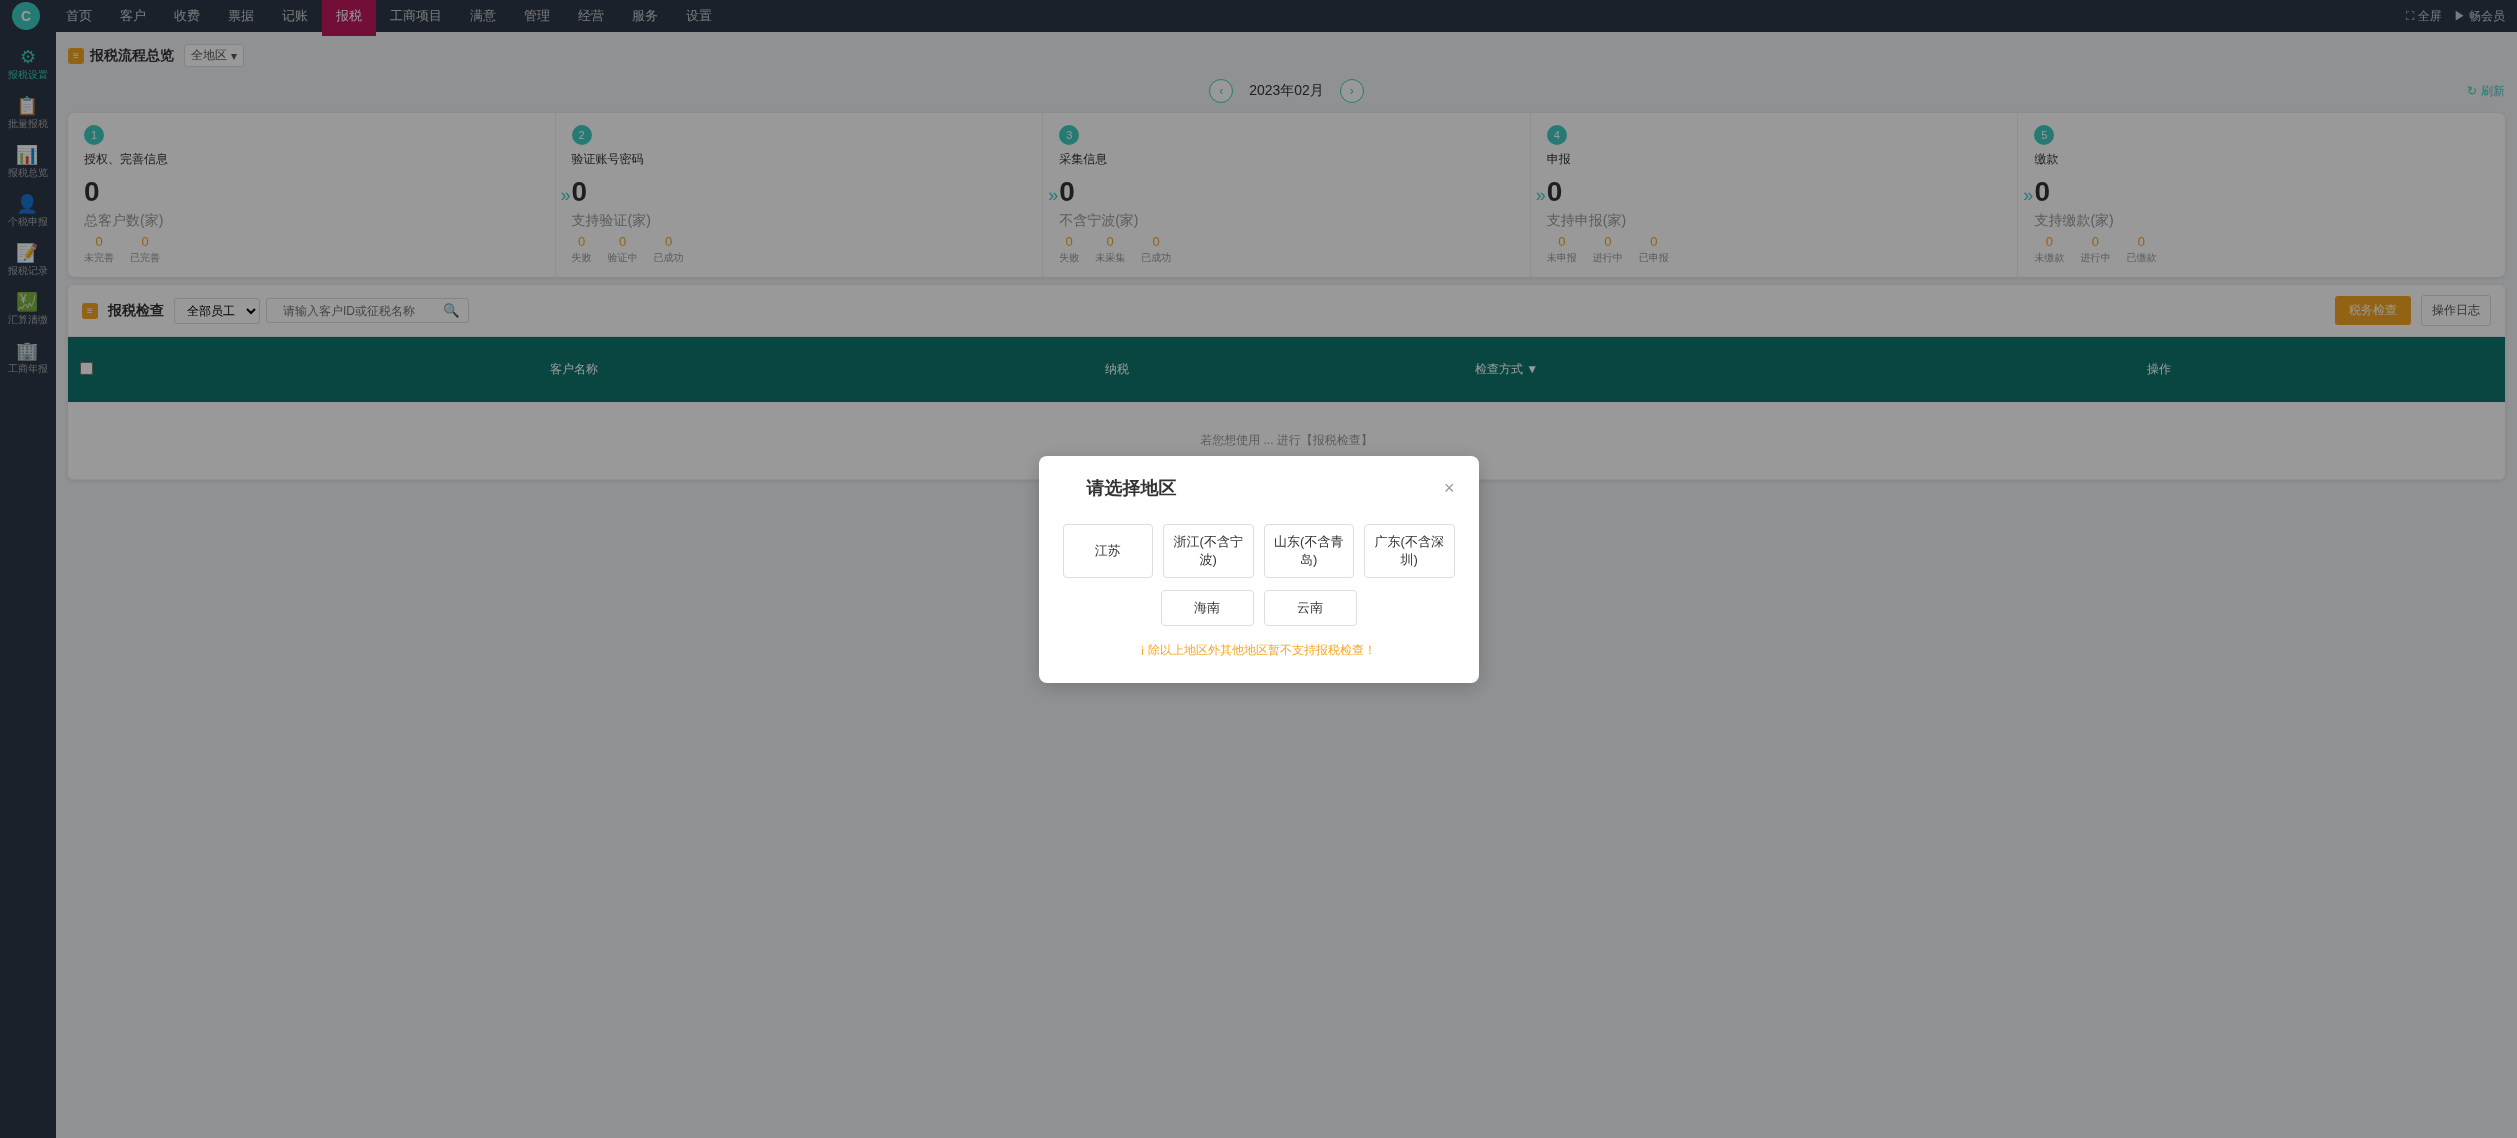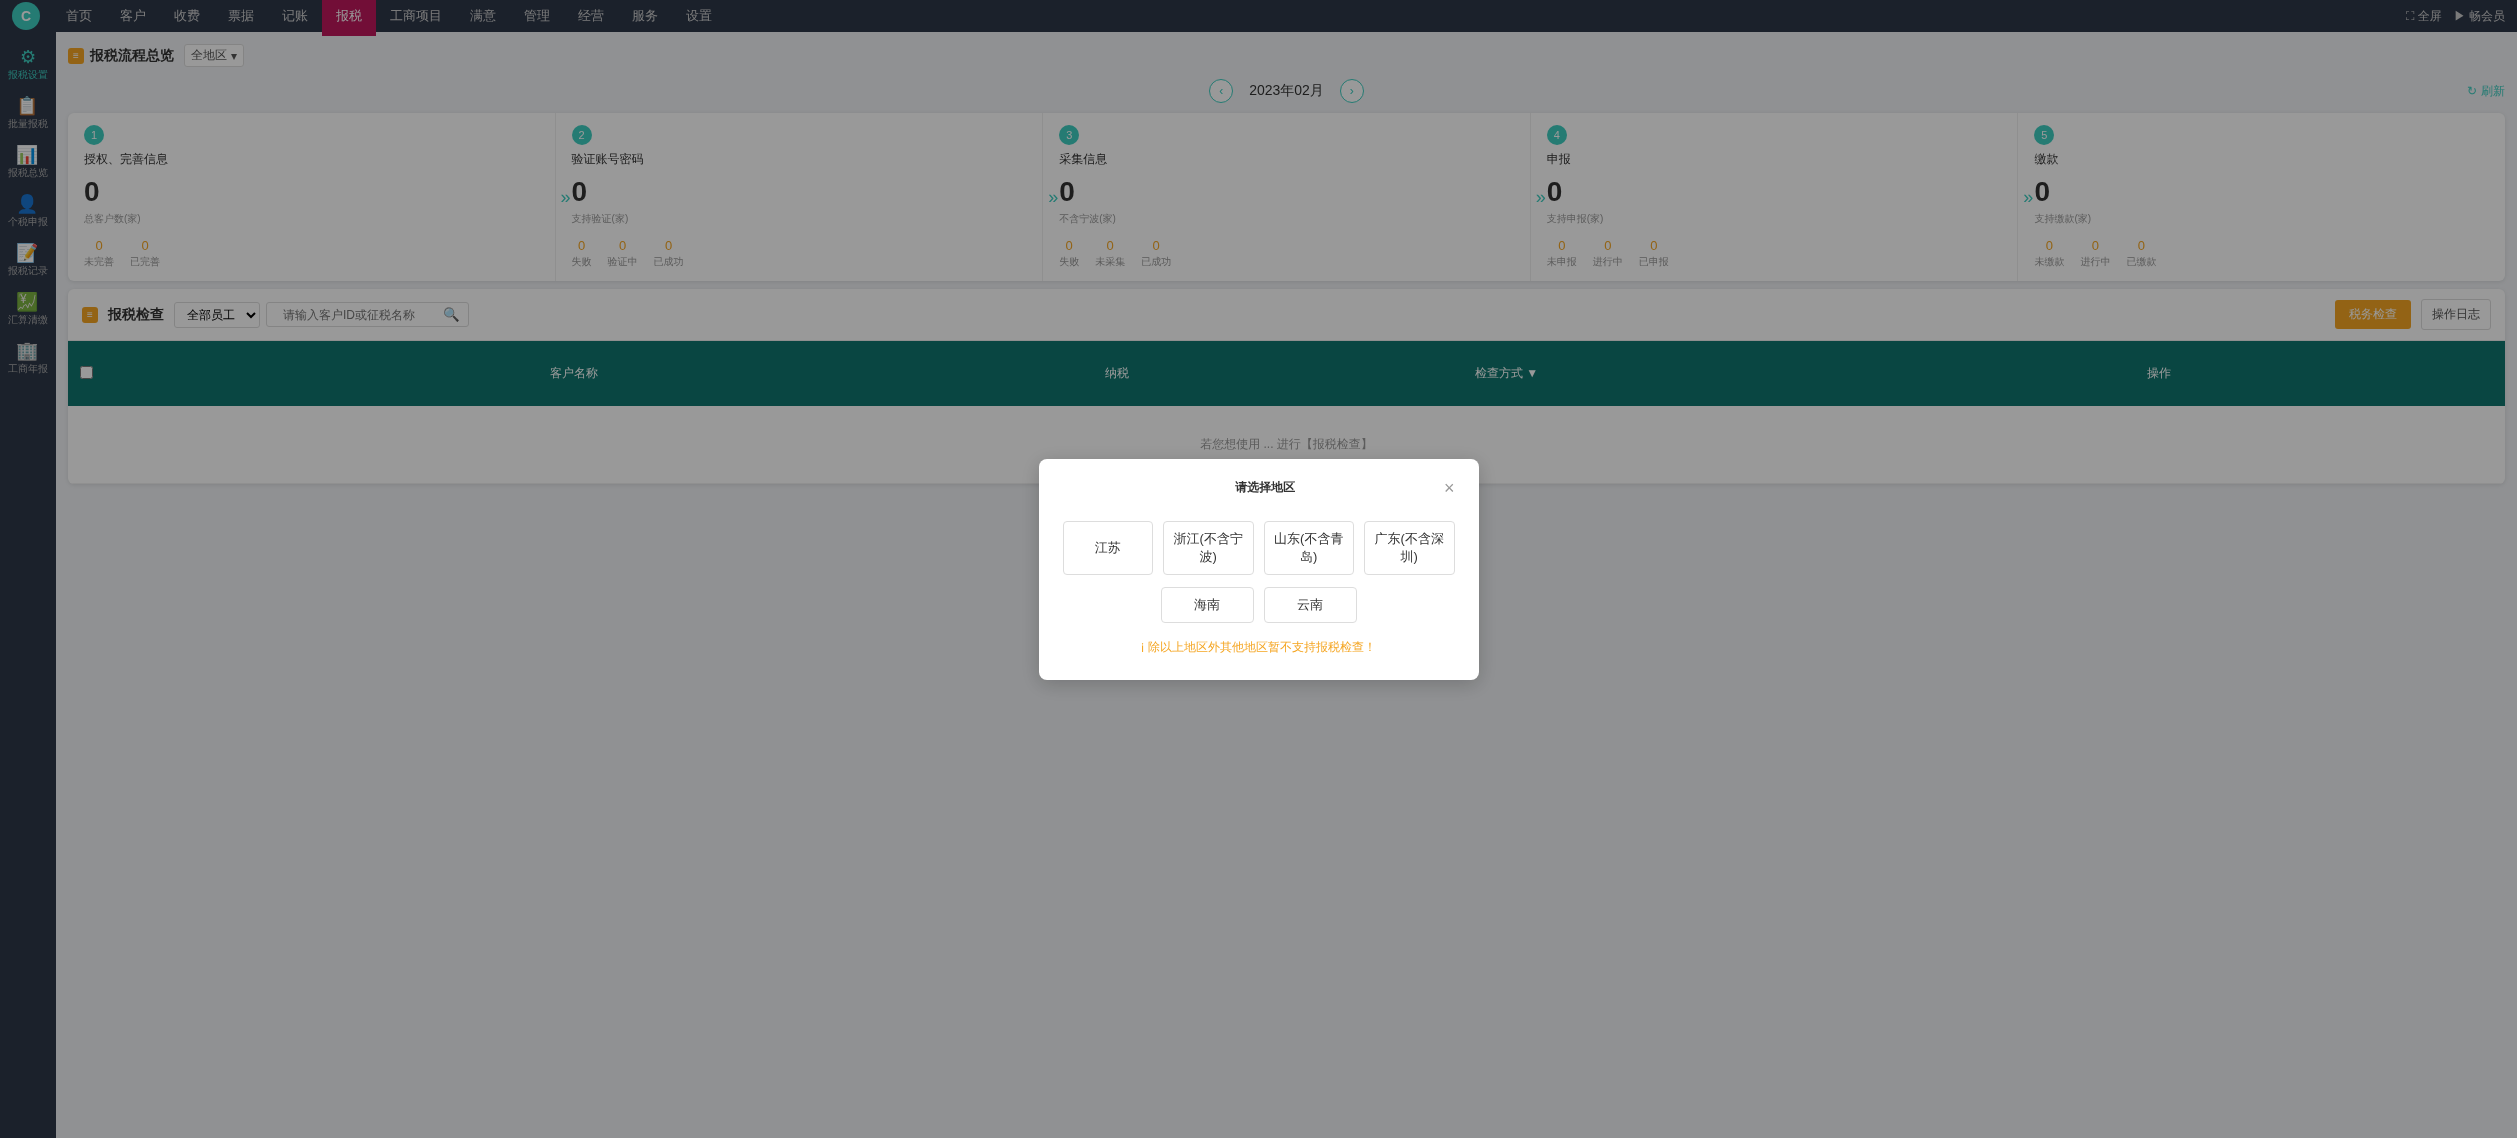--- a/index.html
+++ b/index.html
@@ -170,23 +170,23 @@
       color: #333;
       margin-bottom: 8px;
     }
     .flow-card-big-num {
       font-size: 28px;
       color: #333;
       font-weight: bold;
       margin-bottom: 4px;
     }
     .flow-card-subtitle {
-      font-size: 10px;
+      font-size: 14px;
       color: #999;
-      margin-bottom: 12px;
+      margin-bottom: 4px;
     }
     .flow-card-stats {
       display: flex;
       gap: 16px;
     }
     .flow-card-stat {
       display: flex;
       flex-direction: column;
       align-items: center;
       gap: 2px;
@@ -344,24 +344,24 @@
       box-shadow: 0 4px 20px rgba(0,0,0,0.2);
       position: relative;
     }
     .modal-header {
       display: flex;
       justify-content: space-between;
       align-items: center;
       padding: 20px 24px 16px;
     }
     .modal-title {
-      font-size: 12px;
+      font-size: 18px;
       font-weight: bold;
       color: #333;
-      text-align: center;
+      text-align: left;
       flex: 1;
     }
     .modal-close {
       background: none;
       border: none;
       font-size: 18px;
       cursor: pointer;
       color: #999;
       line-height: 1;
     }

